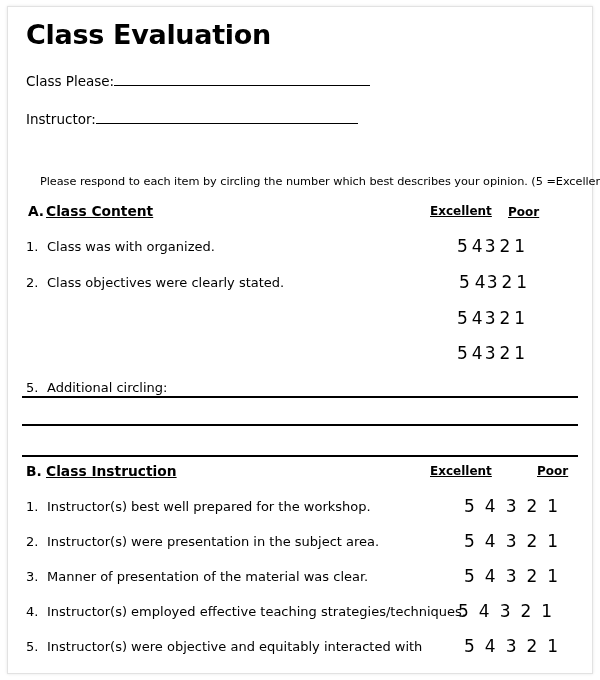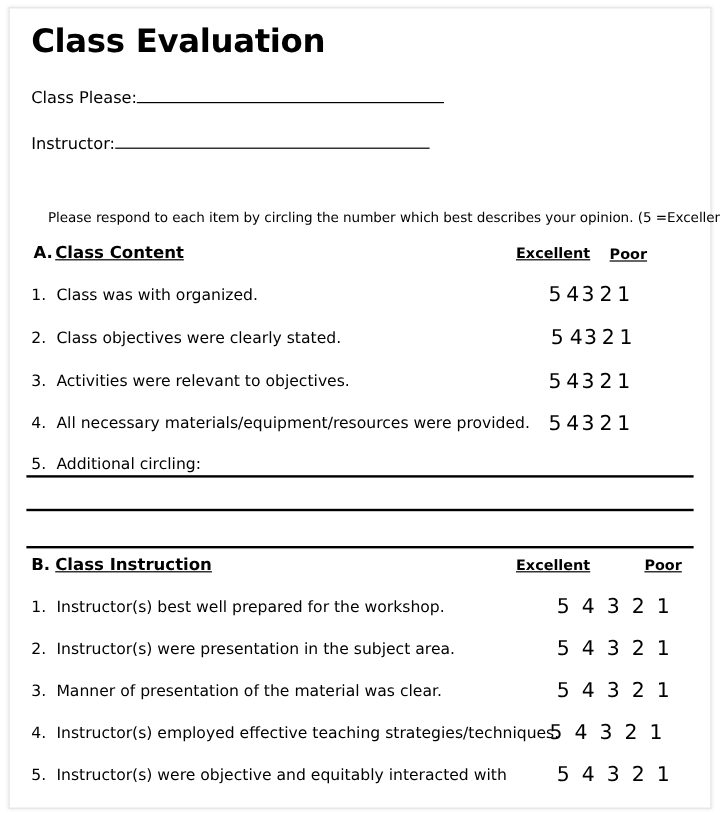--- a/index.html
+++ b/index.html
@@ -166,30 +166,24 @@
       <span>5</span><span class="gap"></span><span>4</span><span class="gap" style="width:2px;"></span><span>3</span><span class="gap"></span><span>2</span><span class="gap"></span><span>1</span>
     </div>
 
     <div class="abs q-row" style="top:274px;">
       <span class="q-num">2.</span><span>Class objectives were clearly stated.</span>
     </div>
     <div class="abs rating tight" style="left:459px; top:274px;">
       <span>5</span><span class="gap" style="width:5px;"></span><span>4</span><span class="gap" style="width:1px;"></span><span>3</span><span class="gap"></span><span>2</span><span class="gap"></span><span>1</span>
     </div>
 
-    <div class="abs q-row" style="top:310px;">
-      <span class="q-num">3.</span><span>Activities were relevant to objectives.</span>
-    </div>
     <div class="abs rating tight" style="left:457px; top:310px;">
       <span>5</span><span class="gap"></span><span>4</span><span class="gap" style="width:2px;"></span><span>3</span><span class="gap"></span><span>2</span><span class="gap"></span><span>1</span>
     </div>
 
-    <div class="abs q-row" style="top:345px;">
-      <span class="q-num">4.</span><span>All necessary materials/equipment/resources were provided.</span>
-    </div>
     <div class="abs rating tight" style="left:457px; top:345px;">
       <span>5</span><span class="gap"></span><span>4</span><span class="gap" style="width:2px;"></span><span>3</span><span class="gap"></span><span>2</span><span class="gap"></span><span>1</span>
     </div>
 
     <div class="abs q-row" style="top:379px;">
       <span class="q-num">5.</span><span style="font-weight:normal;">Additional circling:</span>
     </div>
 
     <div class="abs rule" style="top:396px;"></div>
     <div class="abs rule" style="top:424px;"></div>

